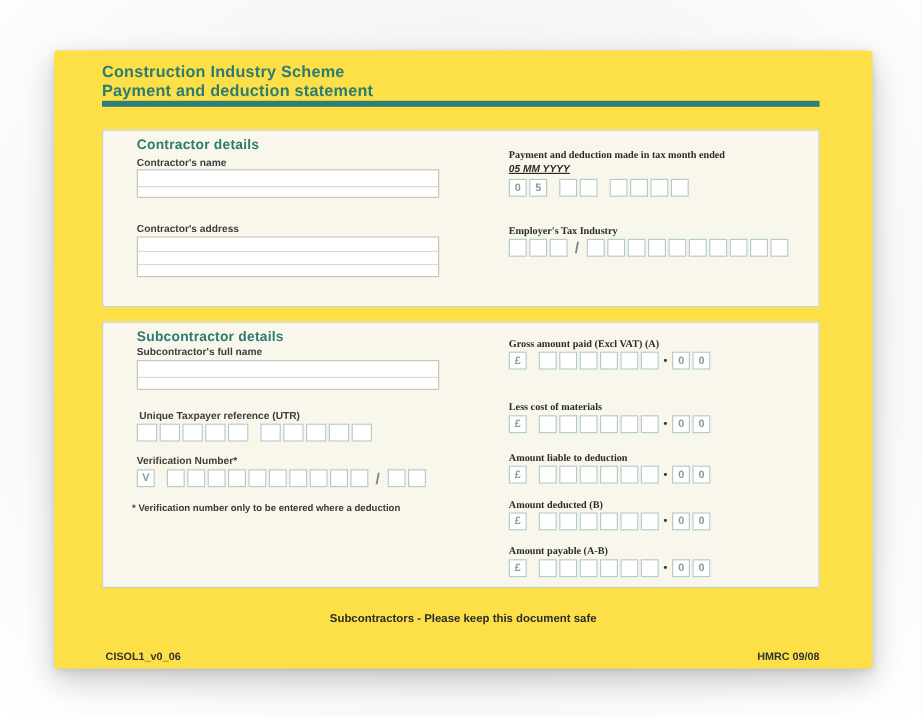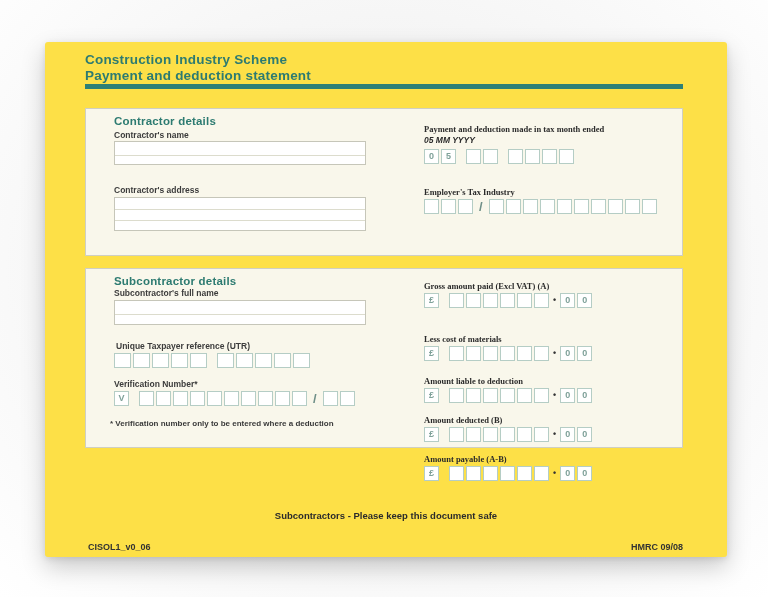--- a/index.html
+++ b/index.html
@@ -17,26 +17,26 @@
     box-shadow: 0 10px 25px rgba(0,0,0,0.20), 0 2px 6px rgba(0,0,0,0.10);
   }
   .title { position: absolute; left: 40px; top: 10px; color: #2d7b71; font-size: 13.5px; font-weight: bold; line-height: 1.18; letter-spacing: .2px; }
   .titlebar { position: absolute; left: 40px; top: 42px; width: 598px; height: 5px; background: #2e8076; }
 
   .section {
     position: absolute; left: 40px; width: 598px;
     background: #f9f7eb; border: 1px solid #cfcfc2;
   }
   .section.contractor { top: 66px; height: 148px; }
-  .section.subcontractor { top: 226px; height: 180px; }
+  .section.subcontractor { top: 226px; height: 222px; }
 
   .sec-heading { position: absolute; color: #2d7b71; font-size: 11.5px; font-weight: bold; letter-spacing: .2px; }
   .lbl { position: absolute; font-size: 8.5px; font-weight: 600; color: #3c3c3c; white-space: nowrap; }
   .lbl.strong { font-weight: bold; color: #2b2b2b; font-family: Liberation Serif, serif; }
-  .lbl.italic { font-style: italic; font-weight: bold; color: #2b2b2b; }
+  .lbl.italic { font-style: italic; font-weight: bold; color: #2b2b2b; text-decoration: underline; }
 
   .bigbox {
     position: absolute; background: #ffffff;
     border: 1px solid #c6c6b9;
   }
   .bigbox .row { border-top: 1px solid #dcdccd; }
   .bigbox .row:first-child { border-top: none; }
 
   .boxrow { position: absolute; display: flex; align-items: center; height: 16px; }
   .boxgroup { display: flex; margin-right: 10px; }

